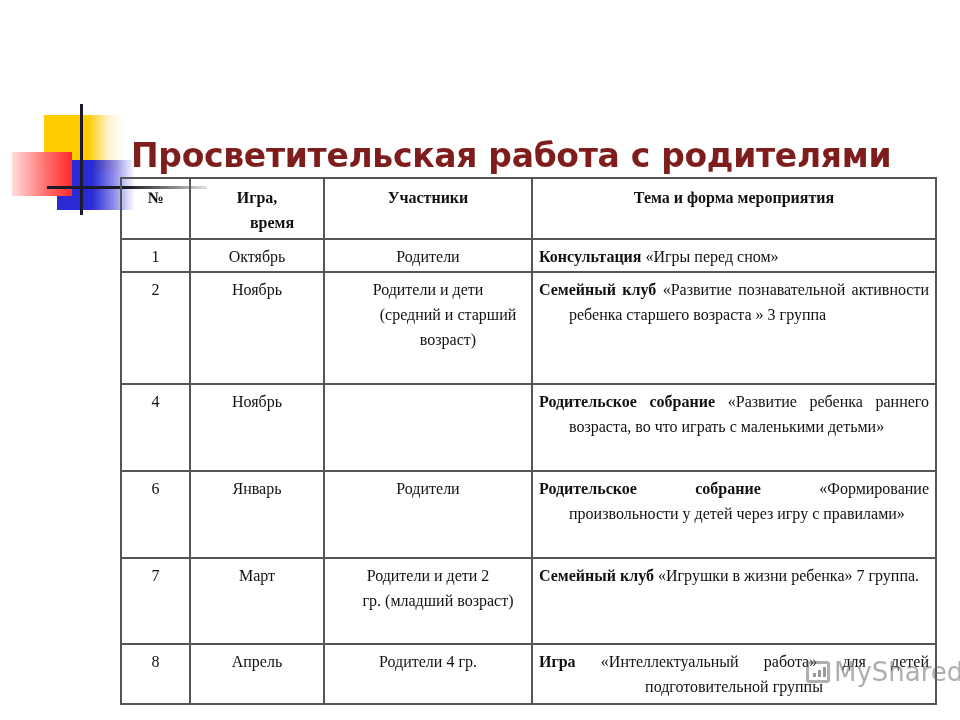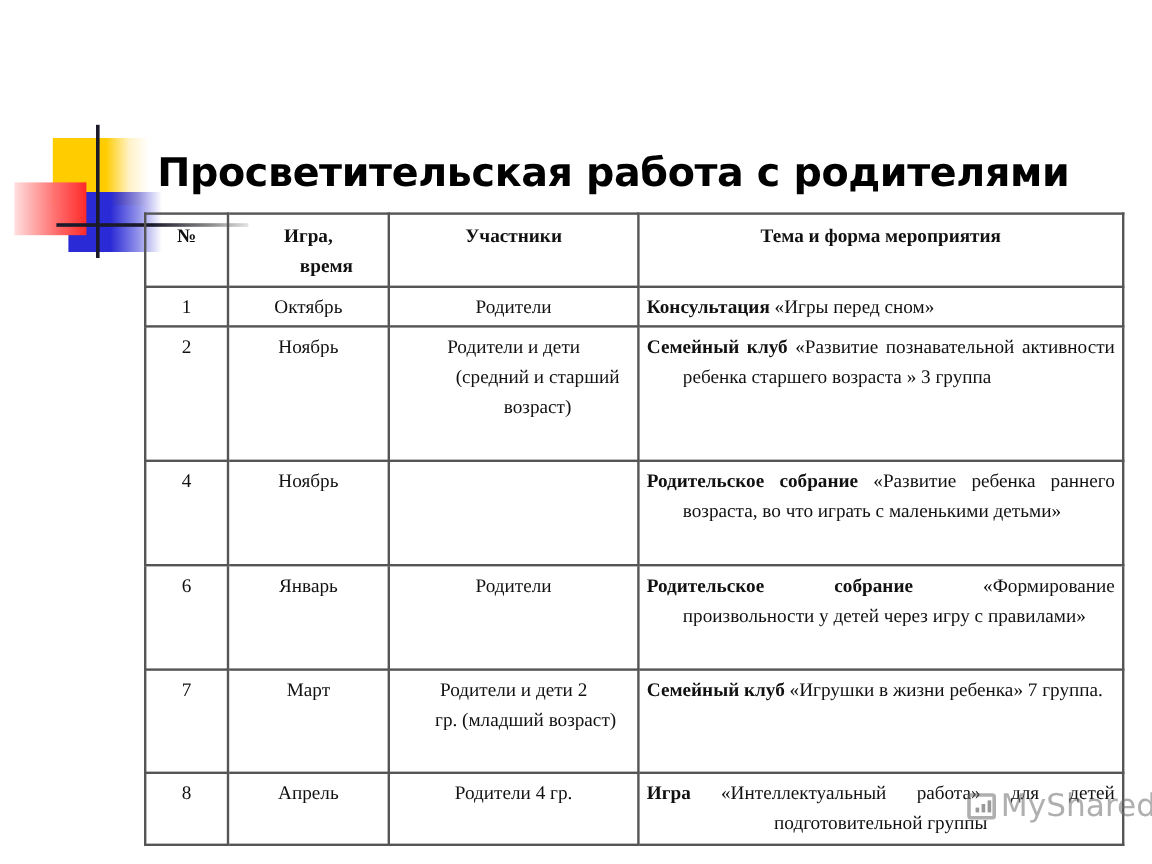--- a/index.html
+++ b/index.html
@@ -19,23 +19,23 @@
   }
   .deco-red {
     left: 12px; top: 152px; width: 60px; height: 44px;
     background: linear-gradient(to left, #ff2a2a 0%, #ff6a6a 40%, rgba(255,200,200,0.6) 100%);
   }
   .deco-vline { left: 80px; top: 104px; width: 3px; height: 111px; background: #1a1a2a; }
   .deco-hline { left: 47px; top: 186px; width: 160px; height: 3px;
     background: linear-gradient(to right, #1a1a2a 0%, #1a1a2a 50%, rgba(60,60,60,0.6) 80%, rgba(120,120,120,0.2) 100%); }
 
   .title {
-    position: absolute; left: 131px; top: 124px;
+    position: absolute; left: 131px; top: 136px;
     font-family: "DejaVu Sans", sans-serif; font-weight: bold;
-    font-size: 33px; color: #000000; letter-spacing: -0.3px;
+    font-size: 33px; color: #7f1d1d; letter-spacing: -0.3px;
     white-space: nowrap;
     text-align: right;
   }
 
   table.plan {
     position: absolute; left: 120px; top: 177px;
     width: 817px;
     border-collapse: collapse;
     font-family: "Liberation Serif", serif;
     font-size: 16px; color: #111;

